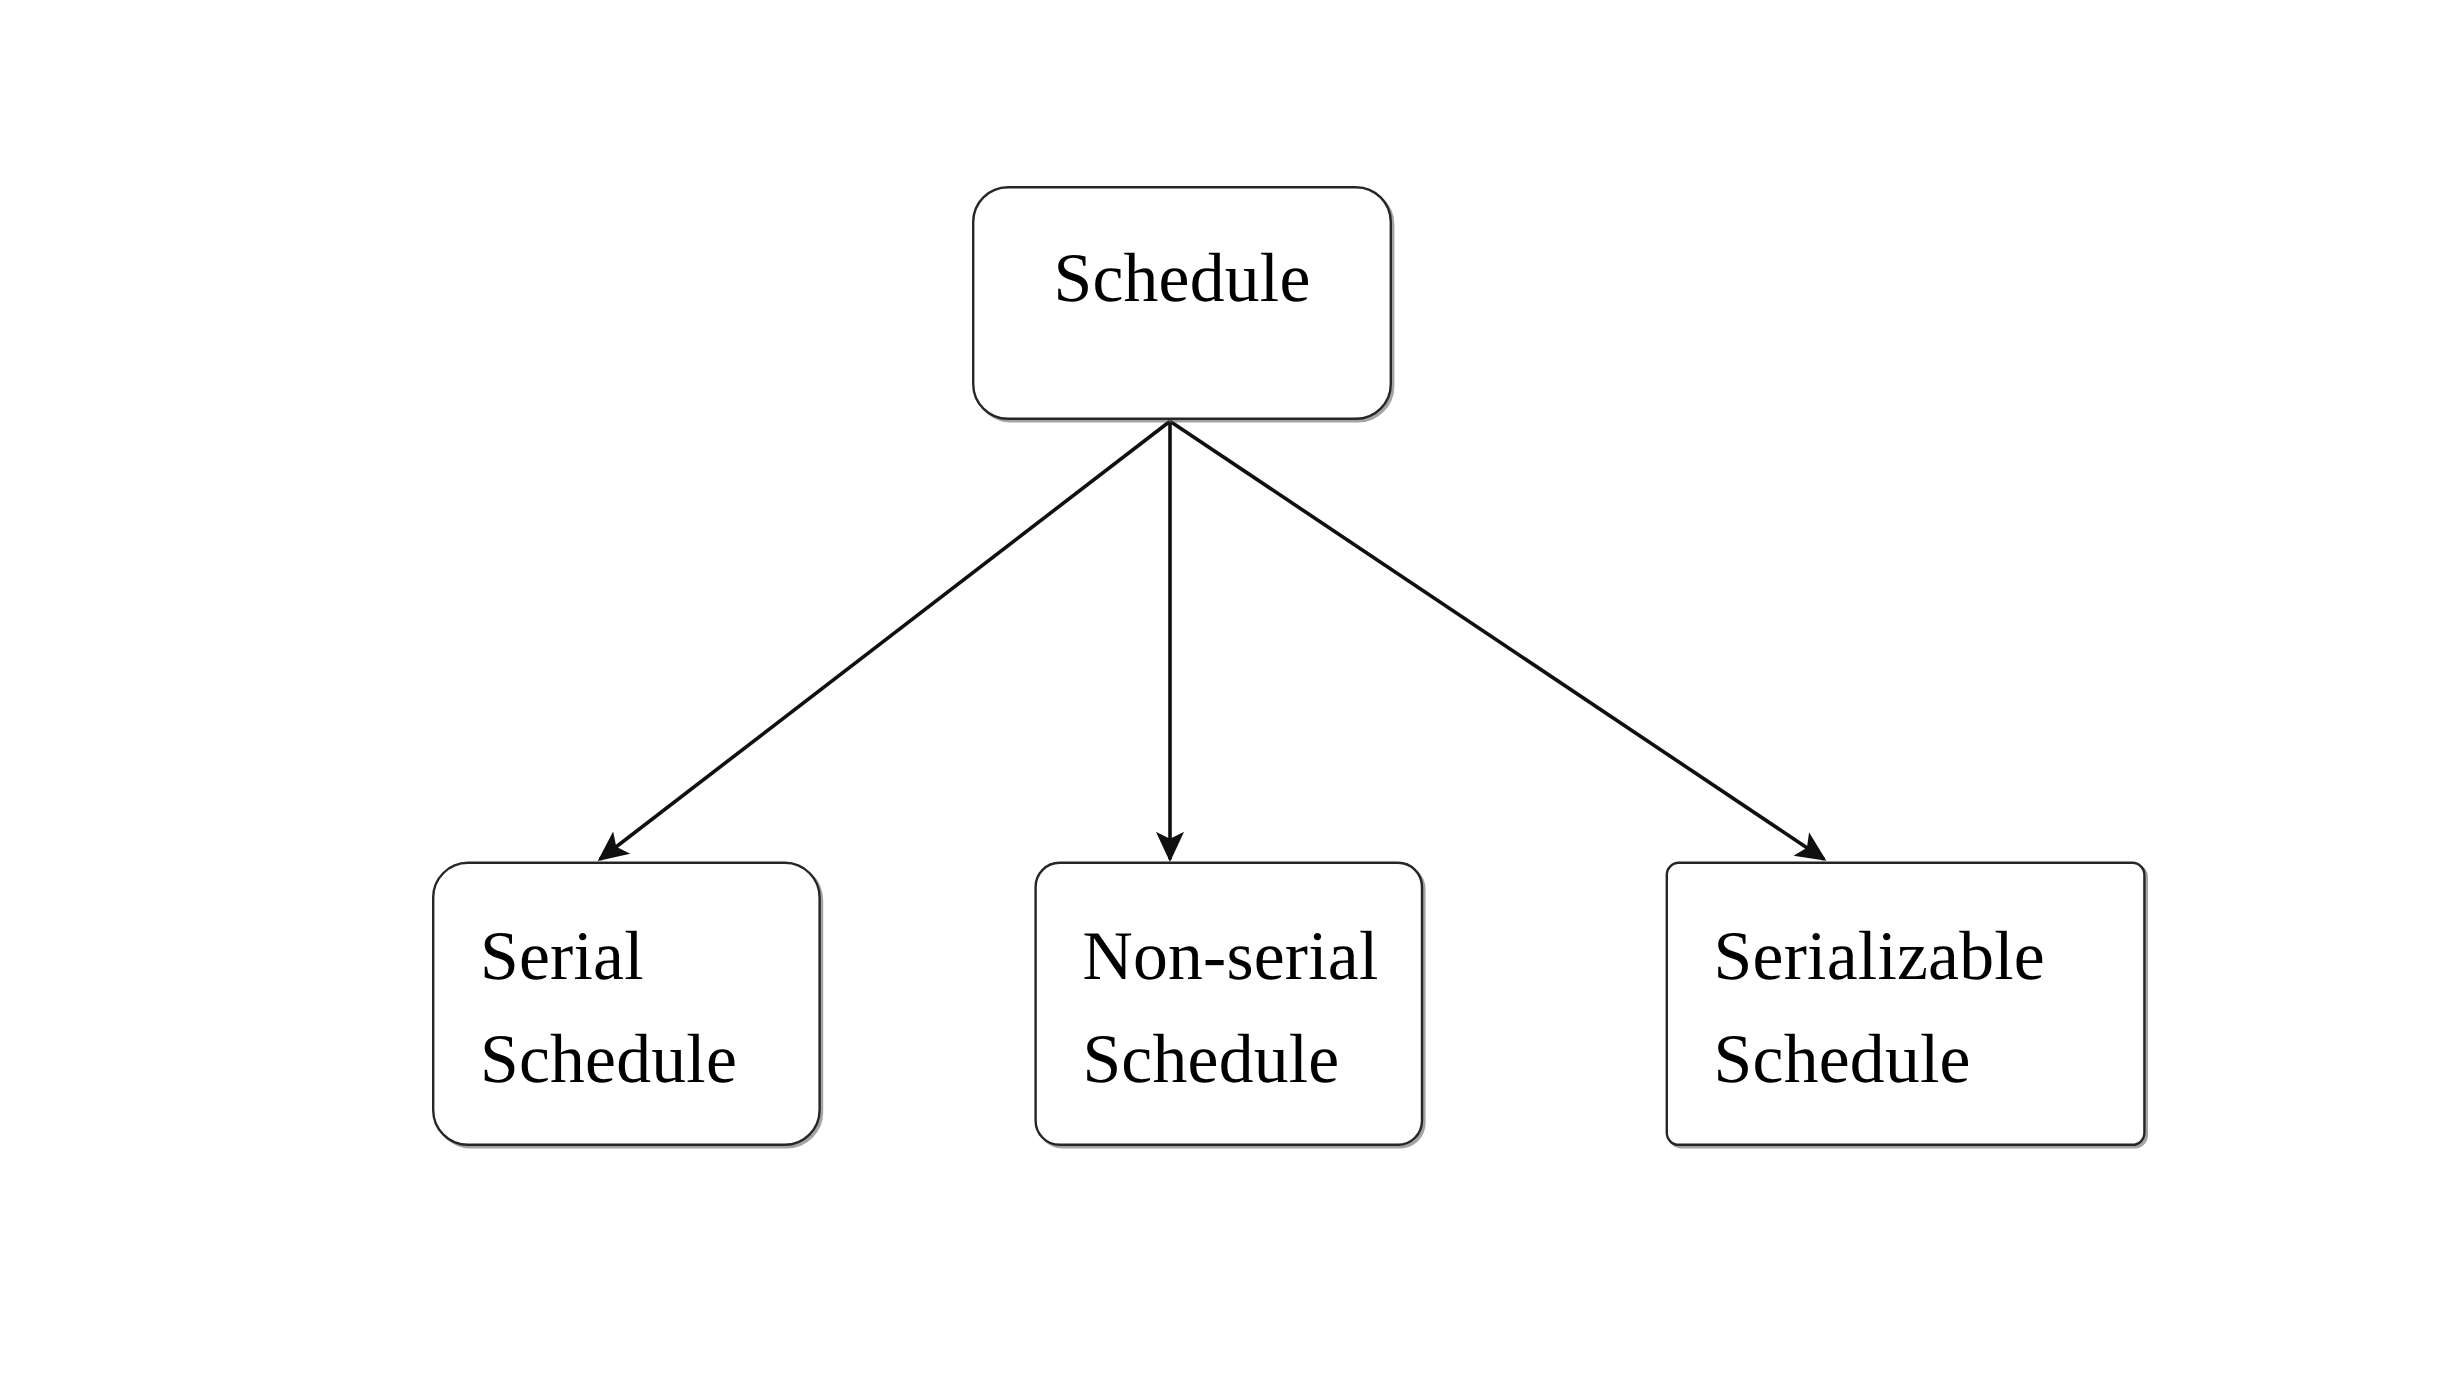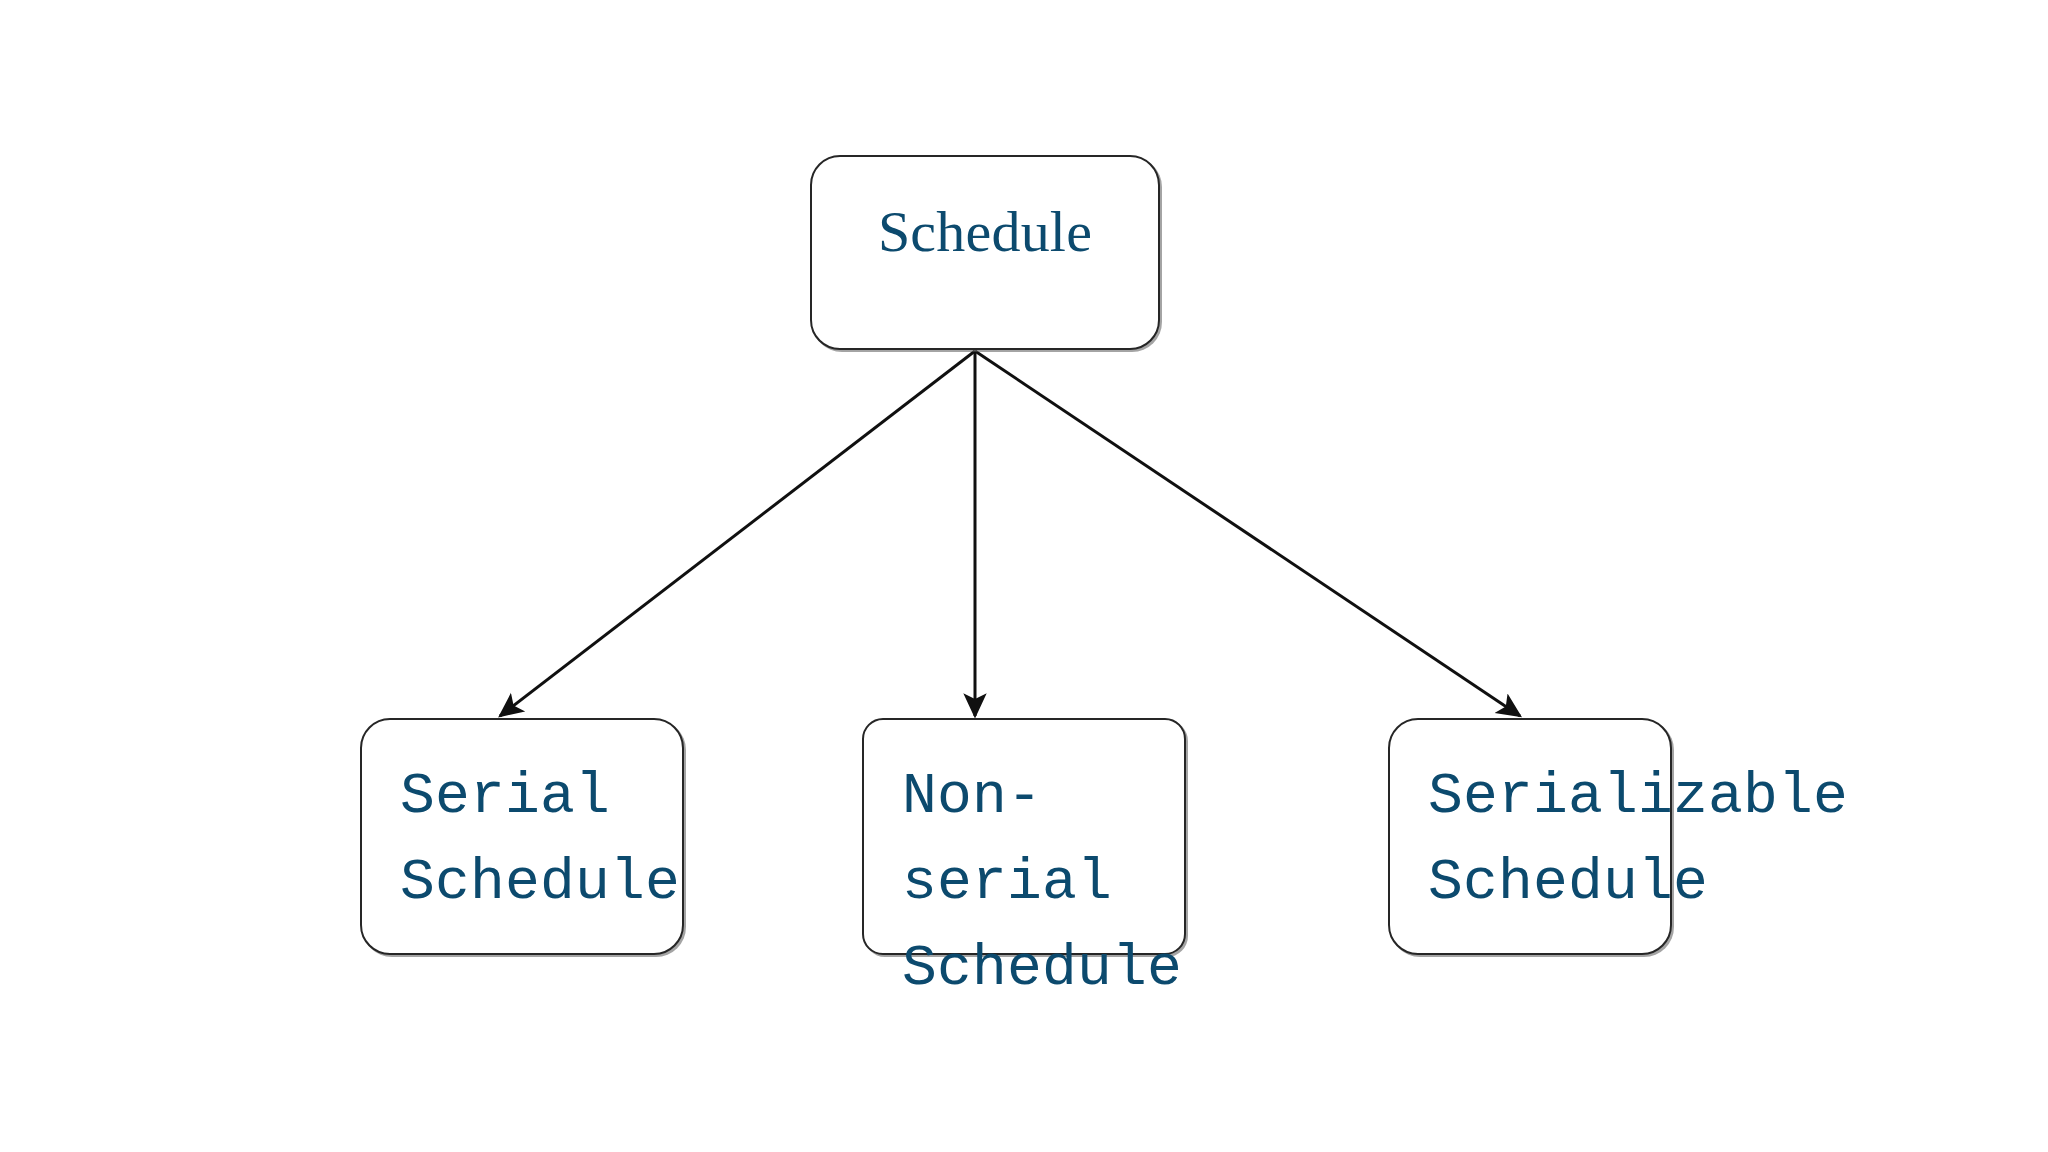--- a/index.html
+++ b/index.html
@@ -33,40 +33,39 @@
   .node {
     position: absolute;
     box-sizing: border-box;
     background: #ffffff;
     border: 2px solid #262626;
     border-radius: 30px;
     box-shadow: 2px 2px 0 0 rgba(90,90,90,0.55);
   }
   .node-label {
     position: absolute;
-    color: #0c4a6e;
+    color: #000000;
     font-size: 58px;
     line-height: 86px;
     letter-spacing: 0.2px;
     white-space: pre-line;
   }
   
   .node-root .node-label {
     left: 0;
     right: 0;
     top: 32px;
     text-align: center;
   }
   
   .node-child .node-label {
     left: 38px;
     right: 8px;
     top: 34px;
     text-align: left;
-    font-family: Liberation Mono, monospace;
   }
 </style>
 </head>
 <body>
 
 <div id="canvas">
 
   <svg id="edge-layer" viewBox="0 0 2048 1152" width="2048" height="1152" xmlns="http://www.w3.org/2000/svg">
     <defs>
       <marker id="arrowhead" markerWidth="9" markerHeight="9" refX="7.6" refY="4.5" orient="auto" markerUnits="strokeWidth">
@@ -85,18 +84,18 @@
   <div class="node node-child" style="left:360px; top:718px; width:324px; height:237px;">
     <div class="node-label">Serial
 Schedule</div>
   </div>
 
   <div class="node node-child" style="left:862px; top:718px; width:324px; height:237px;border-radius:21px;">
     <div class="node-label">Non-serial
 Schedule</div>
   </div>
 
-  <div class="node node-child" style="left:1388px; top:718px; width:284px; height:237px;">
+  <div class="node node-child" style="left:1388px; top:718px; width:400px; height:237px;border-radius:11px;">
     <div class="node-label">Serializable
 Schedule</div>
   </div>
 
 </div>
 
 </body></html>

